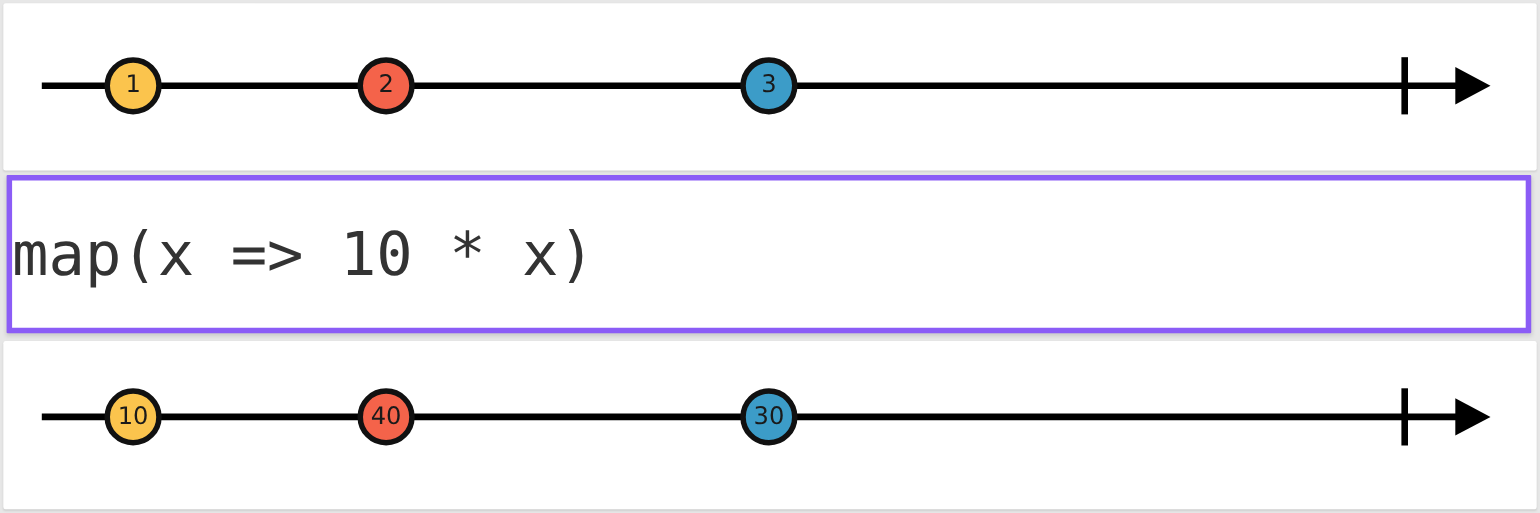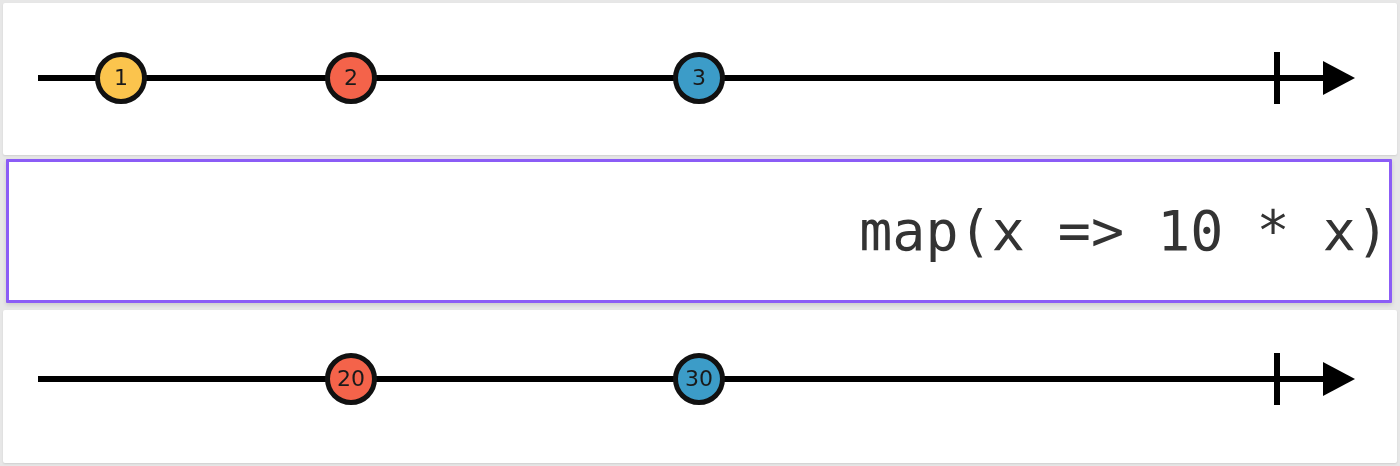--- a/index.html
+++ b/index.html
@@ -36,26 +36,26 @@
     height: 152px;
     border-radius: 2px;
     box-shadow: 0 1px 2px rgba(0,0,0,0.10);
   }
 
   .panel-operator {
     left: 6px;
     top: 159px;
     width: 1386px;
     height: 144px;
-    border: 3px solid #8b5cf6;
+    border: 5px solid #8b5cf6;
     border-radius: 1px;
     box-shadow: 0 2px 4px rgba(0,0,0,0.13);
     display: flex;
     align-items: center;
-    justify-content: flex-end;
+    justify-content: flex-start;
   }
 
   .panel-stream-output {
     left: 3px;
     top: 310px;
     width: 1394px;
     height: 153px;
     border-radius: 2px;
     box-shadow: 0 1px 2px rgba(0,0,0,0.10);
   }
@@ -143,21 +143,24 @@
   <div class="marble-layer" id="marble-layer">
       <div class="marble" style="left: 121px; top: 78px; background: rgb(251, 196, 77); border-color: rgb(17, 17, 17);">
         <span class="marble-value">1</span>
       </div>
       <div class="marble" style="left: 351px; top: 78px; background: rgb(244, 99, 74); border-color: rgb(17, 17, 17);">
         <span class="marble-value">2</span>
       </div>
       <div class="marble" style="left: 699px; top: 78px; background: rgb(60, 156, 200); border-color: rgb(17, 17, 17);">
         <span class="marble-value">3</span>
       </div>
+      <div class="marble" style="left: 121px; top: 379px; background: rgb(251, 196, 77); border-color: rgb(17, 17, 17);">
+        <span class="marble-value">10</span>
+      </div>
       <div class="marble" style="left: 351px; top: 379px; background: rgb(244, 99, 74); border-color: rgb(17, 17, 17);">
-        <span class="marble-value">20</span>
+        <span class="marble-value">40</span>
       </div>
       <div class="marble" style="left: 699px; top: 379px; background: rgb(60, 156, 200); border-color: rgb(17, 17, 17); text-align: right;">
         <span class="marble-value">30</span>
       </div>
     </div>
 
 </div>
 
 </body></html>

